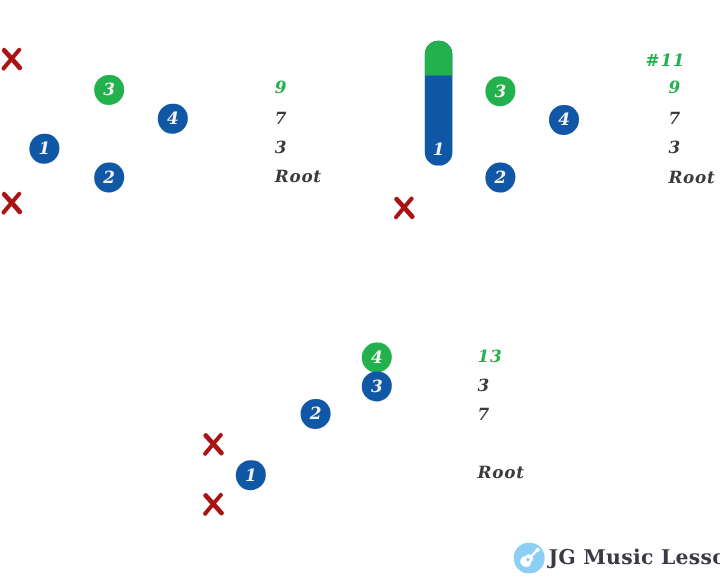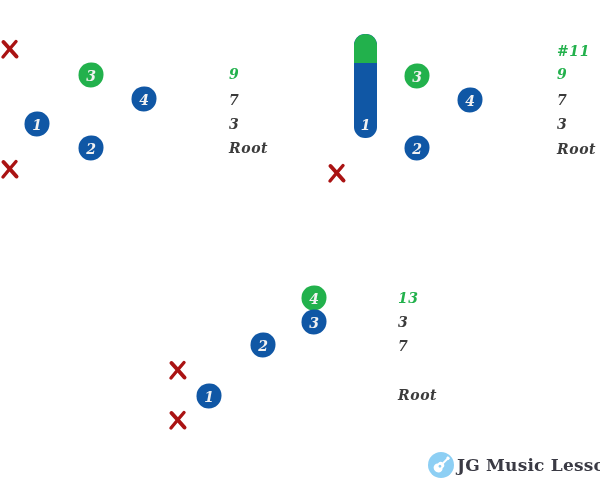--- a/index.html
+++ b/index.html
@@ -117,21 +117,21 @@
         <path d="M4.5 5 Q 10.5 11.5 17.5 19.5" fill="none" stroke="#aa1313" stroke-width="4" stroke-linecap="round"></path>
         <path d="M17 4.5 Q 11 11.5 4 20" fill="none" stroke="#aa1313" stroke-width="3.4" stroke-linecap="round"></path>
       </svg></div>
     <div class="bar" style="left: 354px; top: 34px; width: 23px; height: 104px; background: rgb(16, 87, 165);">
       <div class="bar-cap" style="height: 29px; background: rgb(34, 177, 76);"></div>
       <span class="bar-num">1</span>
     </div>
     <div class="dot" style="left: 417px; top: 76px; background: rgb(34, 177, 76);">3</div>
     <div class="dot" style="left: 470px; top: 100px; background: rgb(16, 87, 165);">4</div>
     <div class="dot" style="left: 417px; top: 148px; background: rgb(16, 87, 165);">2</div>
-    <div class="interval-label" style="left: 557px; top: 51px; color: rgb(34, 177, 76);">#11</div>
+    <div class="interval-label" style="left: 538px; top: 51px; color: rgb(34, 177, 76);">#11</div>
     <div class="interval-label" style="left: 557px; top: 74px; color: rgb(34, 177, 76);">9</div>
     <div class="interval-label" style="left: 557px; top: 100px; color: rgb(59, 59, 59);">7</div>
     <div class="interval-label" style="left: 557px; top: 124px; color: rgb(59, 59, 59);">3</div>
     <div class="interval-label" style="left: 557px; top: 149px; color: rgb(59, 59, 59);">Root</div>
     <div class="mute" style="left: 178px; top: 370px;"><svg width="22" height="24" viewBox="0 0 22 24">
         <path d="M4.5 5 Q 10.5 11.5 17.5 19.5" fill="none" stroke="#aa1313" stroke-width="4" stroke-linecap="round"></path>
         <path d="M17 4.5 Q 11 11.5 4 20" fill="none" stroke="#aa1313" stroke-width="3.4" stroke-linecap="round"></path>
       </svg></div>
     <div class="mute" style="left: 178px; top: 420px;"><svg width="22" height="24" viewBox="0 0 22 24">
         <path d="M4.5 5 Q 10.5 11.5 17.5 19.5" fill="none" stroke="#aa1313" stroke-width="4" stroke-linecap="round"></path>

